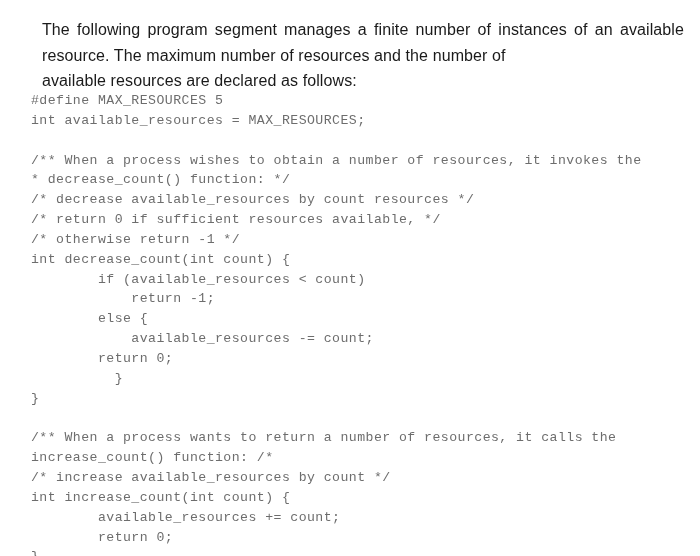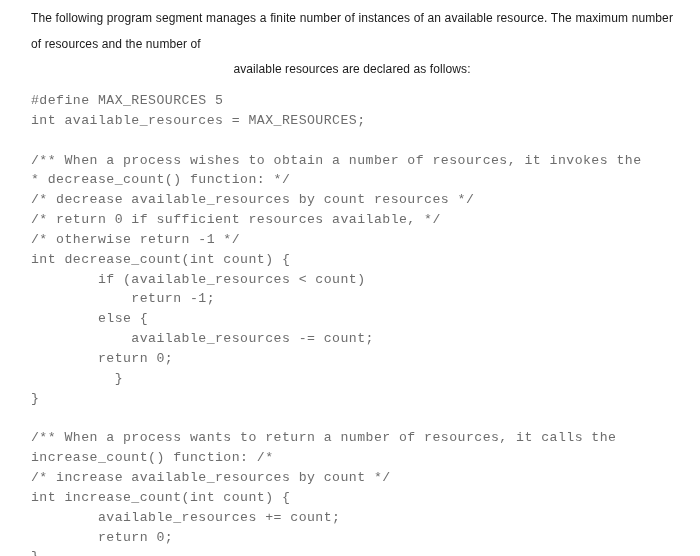--- a/index.html
+++ b/index.html
@@ -21,33 +21,33 @@
     top: 0;
     width: 700px;
     height: 556px;
     background: #ffffff;
   }
   .intro-paragraph {
     position: absolute;
     left: 31px;
     top: 6px;
     width: 642px;
-    margin: 0;
+    margin: 11px;
     font-family: "Liberation Sans", sans-serif;
-    font-size: 12px;
+    font-size: 16px;
     line-height: 25.5px;
     color: #1a1a1a;
     text-align: justify;
     text-justify: inter-word;
     letter-spacing: 0.1px;
     -webkit-font-smoothing: antialiased;
   }
   .intro-paragraph .lastline {
     display: block;
-    text-align: center;
+    text-align: left;
   }
   .code-block {
     position: absolute;
     left: 31px;
     top: 91px;
     width: 660px;
     margin: 0;
     font-family: "Liberation Mono", "DejaVu Sans Mono", monospace;
     font-size: 13.2px;
     line-height: 19.85px;

